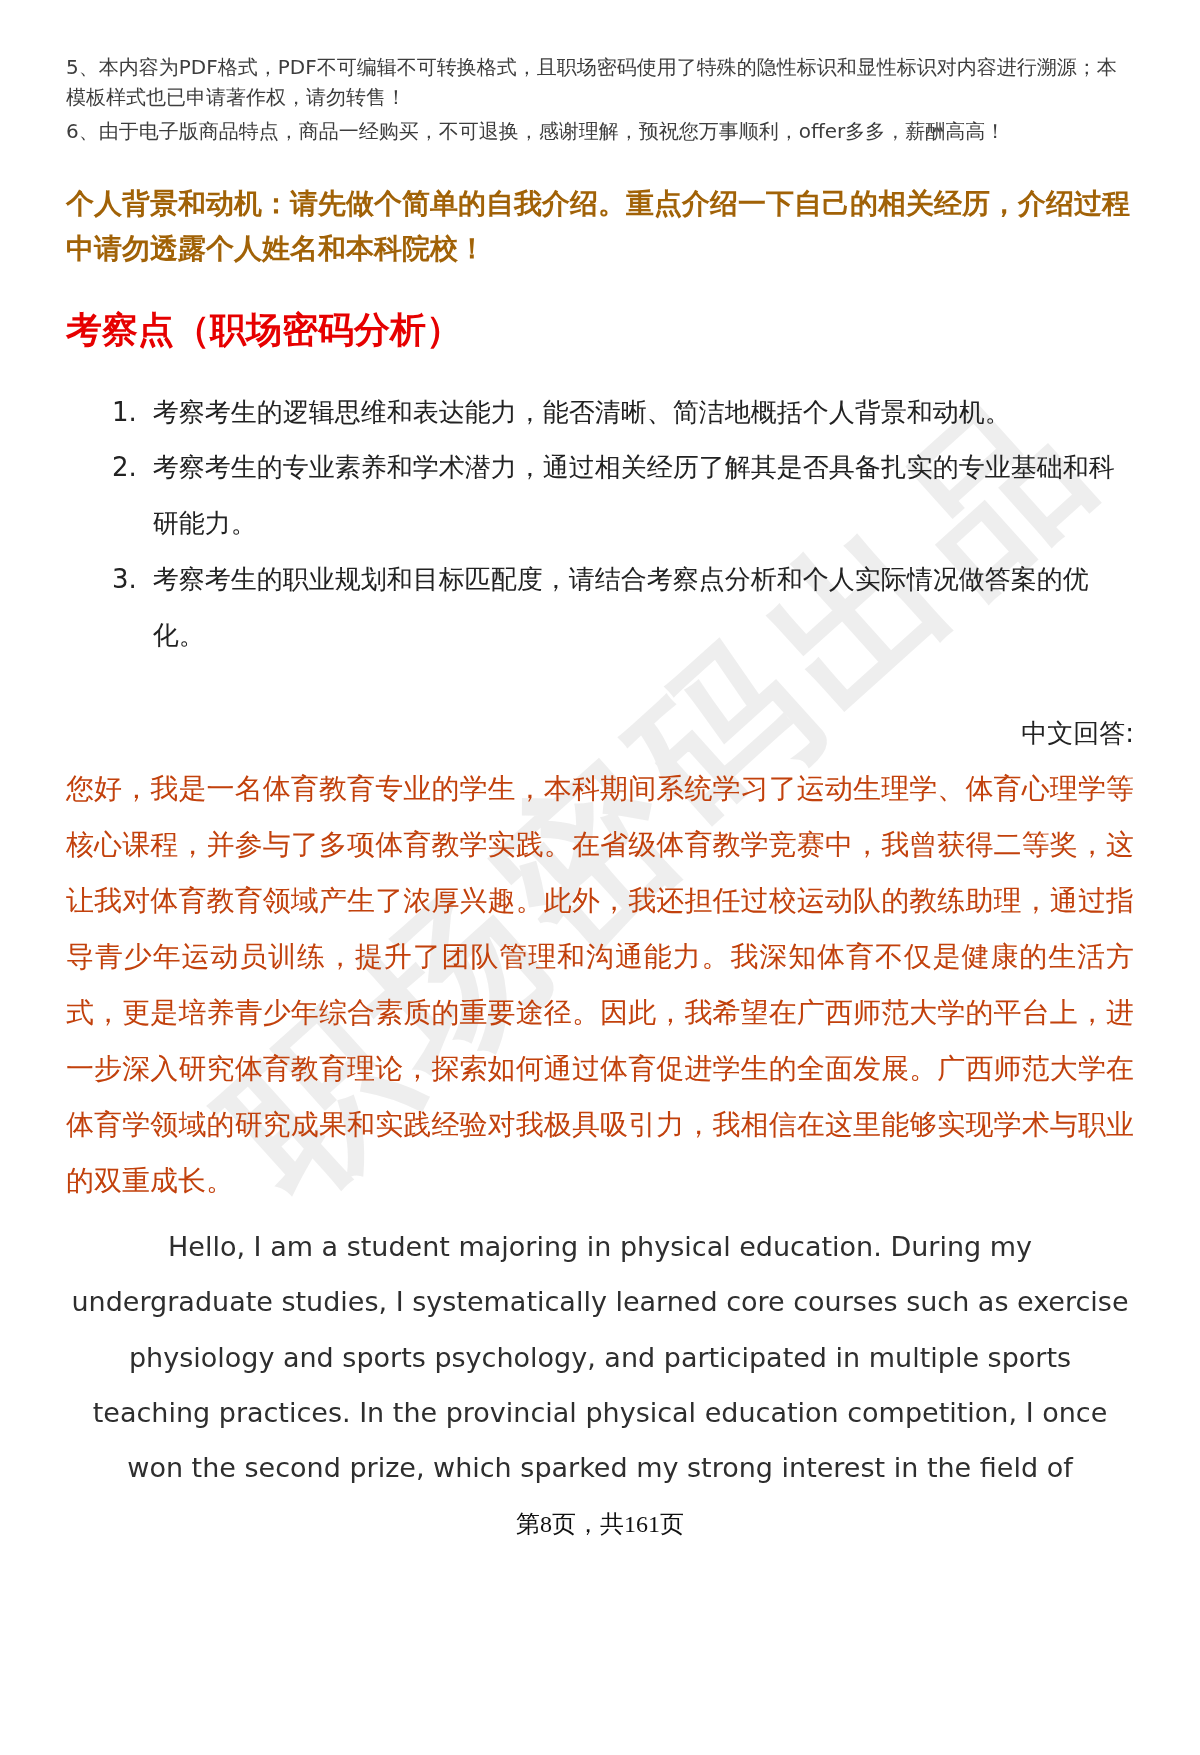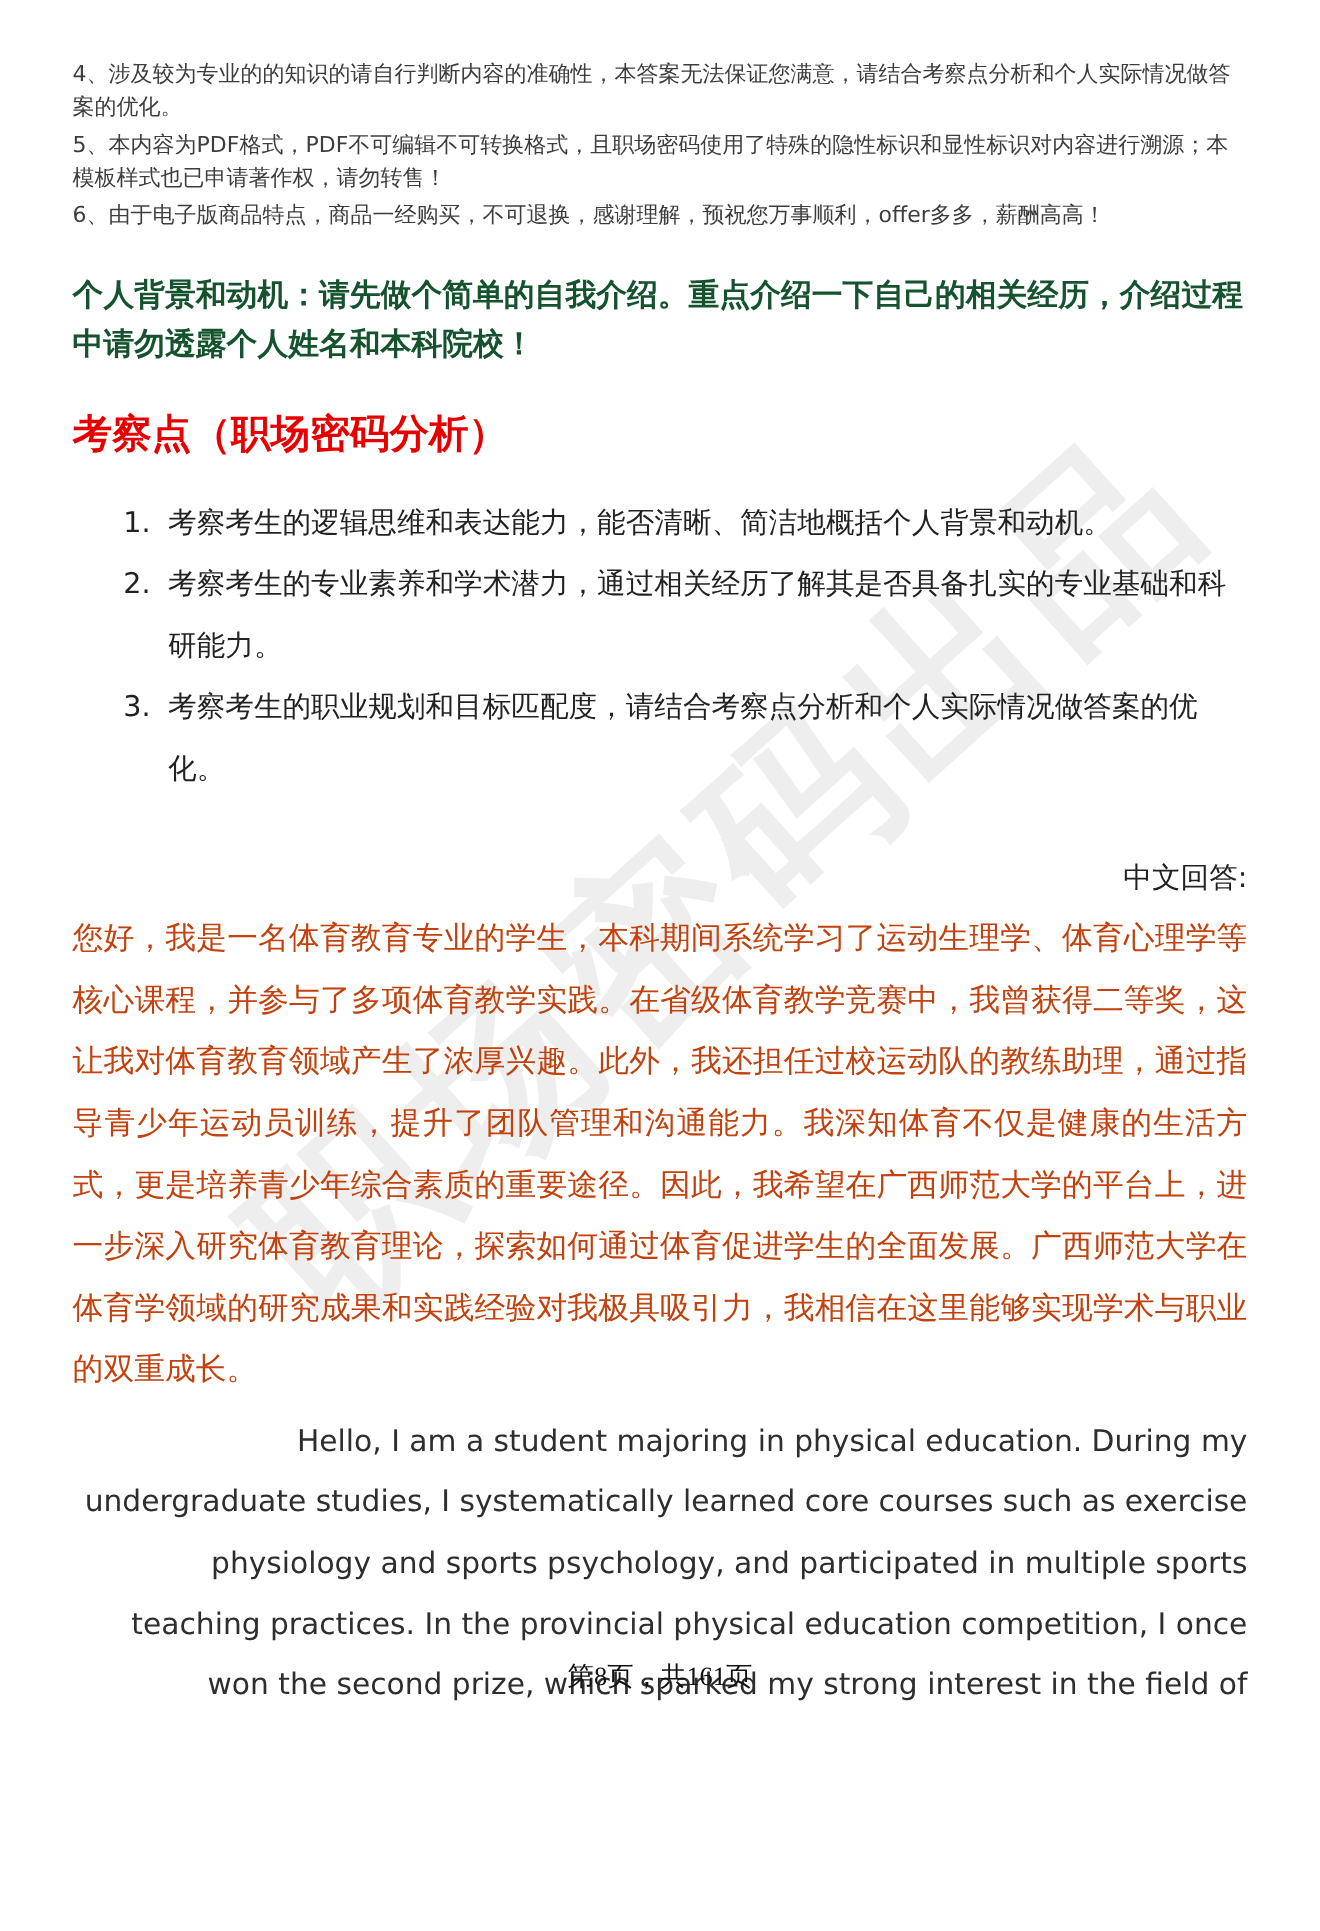--- a/index.html
+++ b/index.html
@@ -22,21 +22,21 @@
     padding: 52px 66px 0 66px;
   }
   
   .notes { font-size: 20px; line-height: 1.5; color: #3d3d3d; }
   .note { margin: 0 0 4px 0; }
   
   .q-title {
     margin-top: 36px;
     font-size: 28px;
     font-weight: bold;
-    color: #14532d;
+    color: #a16207;
     line-height: 1.6;
   }
   .section-heading {
     margin-top: 34px;
     font-size: 36px;
     font-weight: bold;
     color: #e60000;
   }
   
   .points {
@@ -63,21 +63,21 @@
   .answer-body {
     margin-top: 10px;
     font-size: 28px;
     line-height: 2.0;
     text-align: justify;
     color: #c2410c;
   }
   .answer-body.english {
     font-size: 27px;
     line-height: 2.05;
-    text-align: right;
+    text-align: center;
     color: #2e2e2e;
   }
   
   .footer {
     position: absolute;
     left: 0;
     right: 0;
     top: 1508px;
     text-align: center;
     font-size: 24px;
@@ -105,21 +105,20 @@
 </head>
 <body>
 
 <div class="page">
 
   <div class="watermark">职场密码出品</div>
 
   <div class="content">
 
     <div class="notes">
-      <p class="note">4、涉及较为专业的的知识的请自行判断内容的准确性，本答案无法保证您满意，请结合考察点分析和个人实际情况做答案的优化。</p>
       <p class="note">5、本内容为PDF格式，PDF不可编辑不可转换格式，且职场密码使用了特殊的隐性标识和显性标识对内容进行溯源；本模板样式也已申请著作权，请勿转售！</p>
       <p class="note">6、由于电子版商品特点，商品一经购买，不可退换，感谢理解，预祝您万事顺利，offer多多，薪酬高高！</p>
     </div>
 
     <div class="q-title">个人背景和动机：请先做个简单的自我介绍。重点介绍一下自己的相关经历，介绍过程中请勿透露个人姓名和本科院校！</div>
 
     <div class="section-heading">考察点（职场密码分析）</div>
 
     <div class="points">
       <div class="point">

